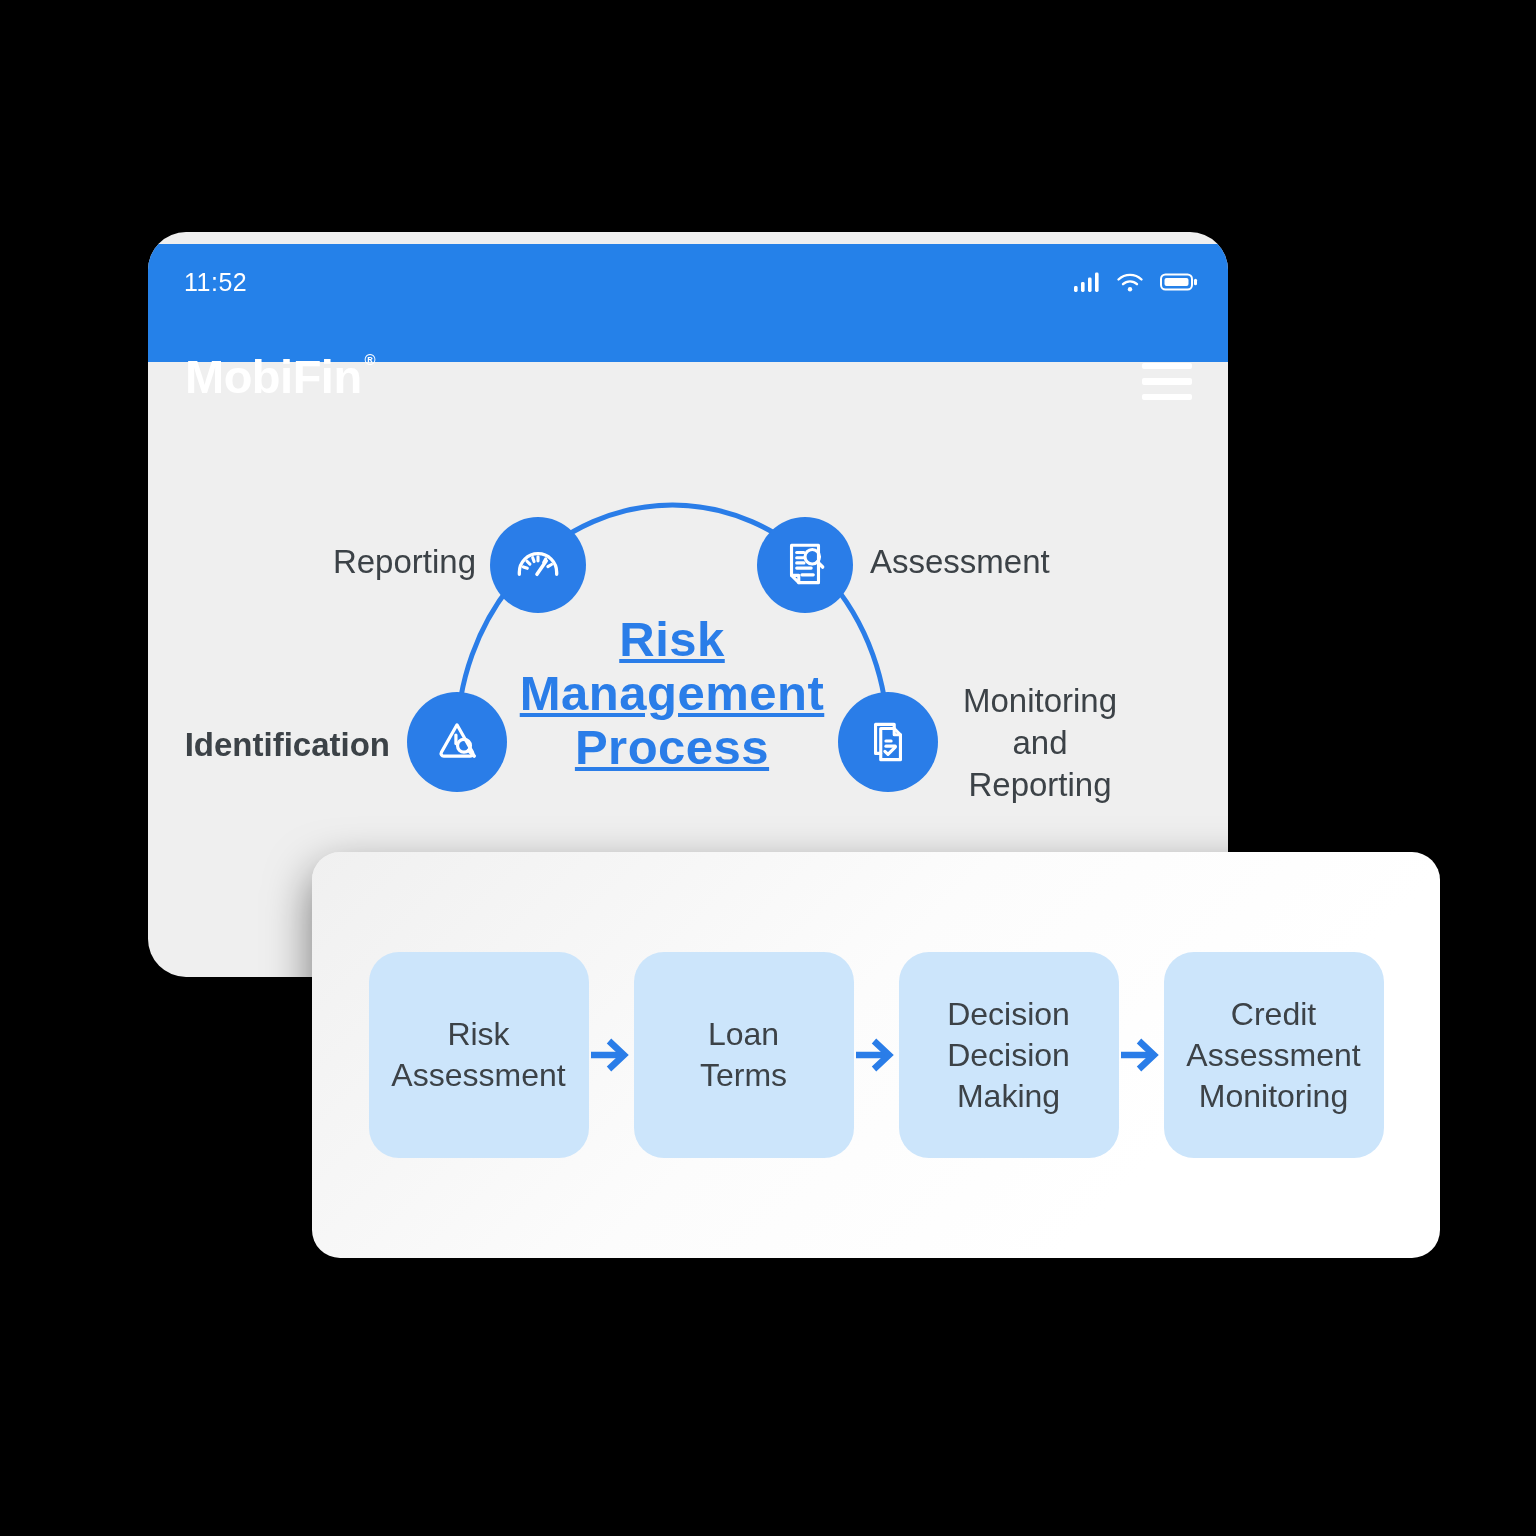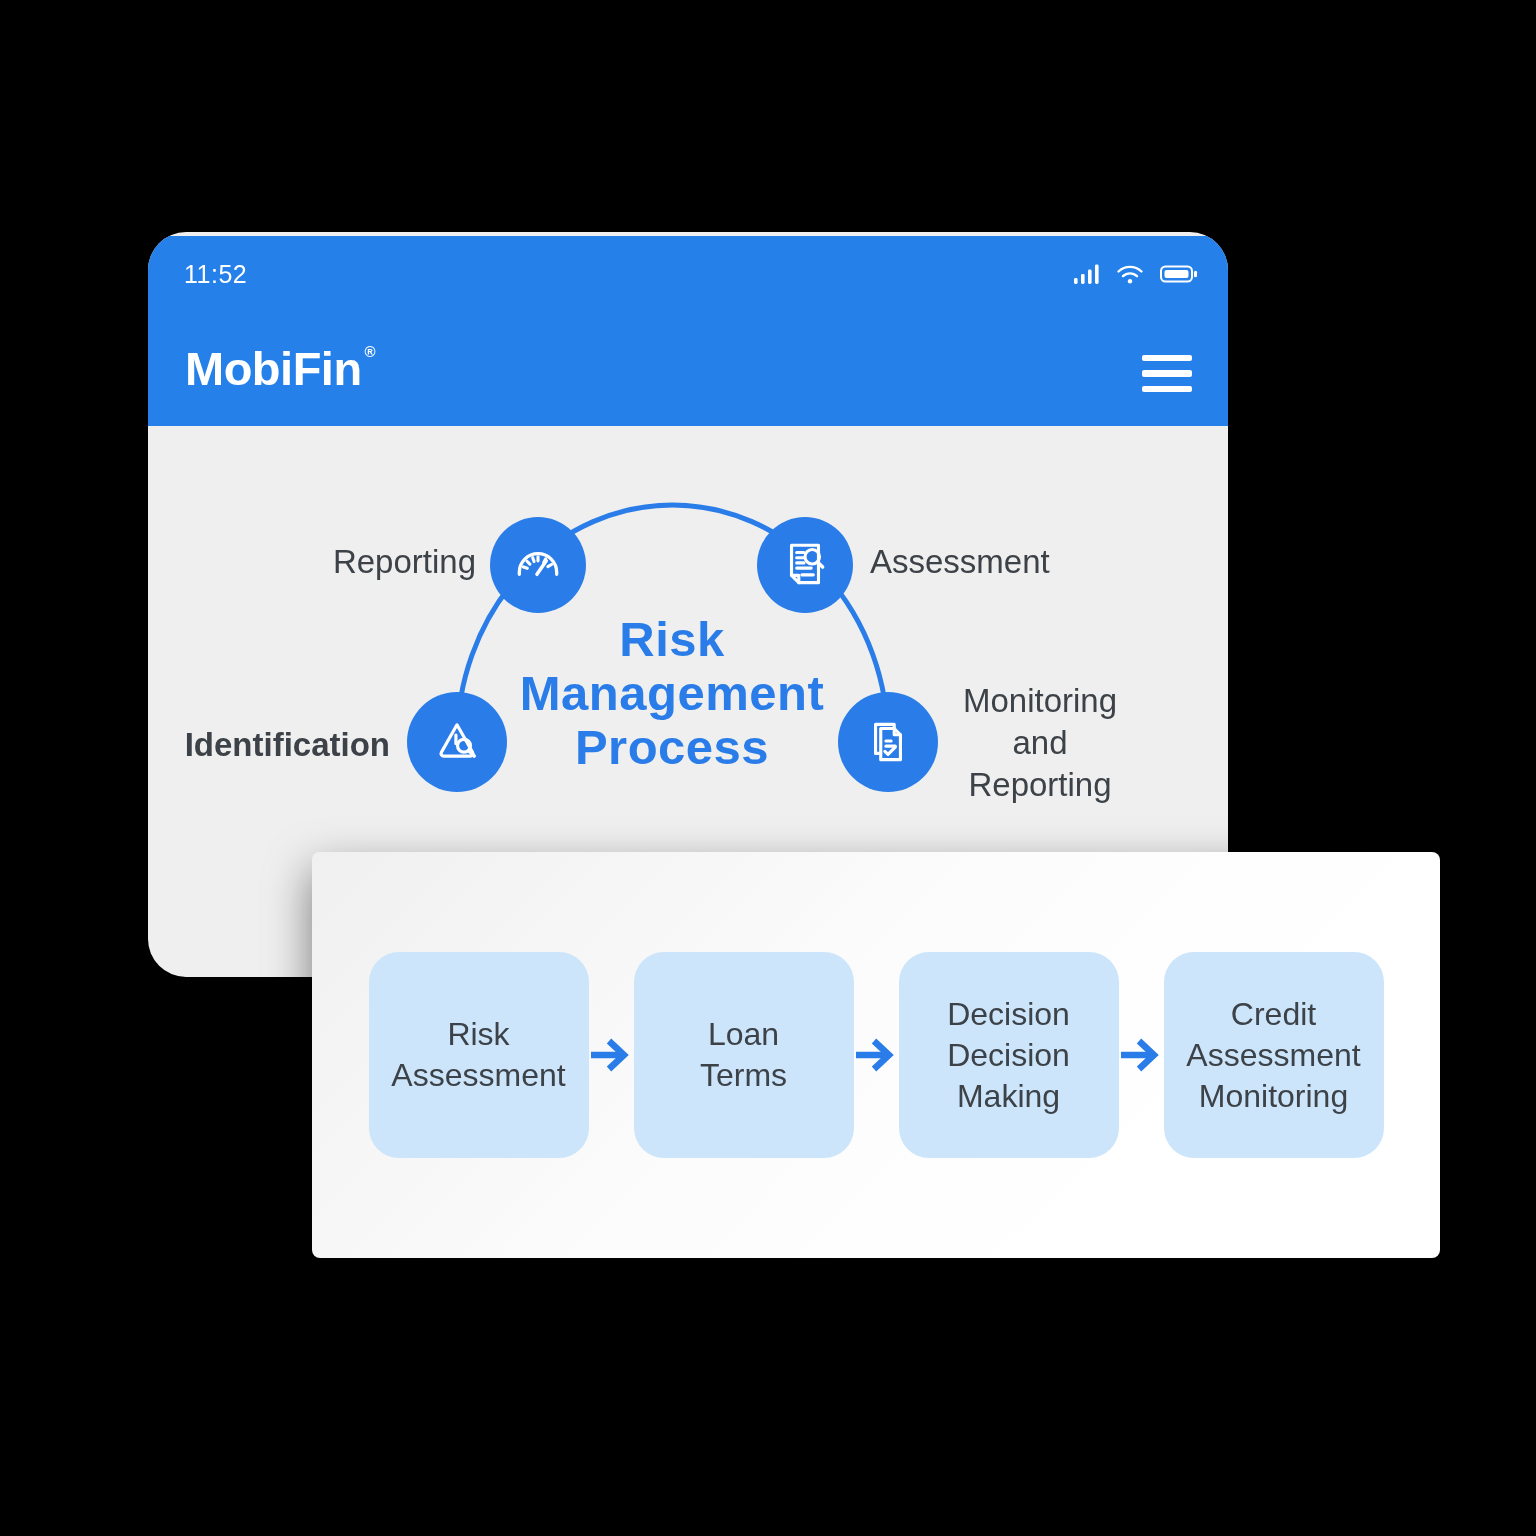--- a/index.html
+++ b/index.html
@@ -20,21 +20,21 @@
     overflow:hidden;
   }
 
   
   .device-card{
     position:absolute;left:148px;top:232px;width:1080px;height:745px;
     background:var(--card-gray);border-radius:38px;overflow:hidden;
     box-shadow:0 10px 30px rgba(0,0,0,.45);
   }
   .app-header{
-    position:absolute;left:0;top:4px;width:100%;height:190px;
+    position:absolute;left:0;top:12px;width:100%;height:118px;
     background:var(--header-blue);
     text-decoration:underline;
   }
   .status-row{
     position:absolute;left:36px;right:30px;top:24px;height:28px;
     display:flex;align-items:center;justify-content:space-between;
   }
   .status-time{color:#fff;font-size:25px;letter-spacing:.5px;}
   .status-icons{display:flex;align-items:center;gap:16px;}
   .logo-row{
@@ -62,27 +62,27 @@
     position:absolute;color:var(--text-dark);font-size:33px;line-height:42px;white-space:nowrap;
   }
   .l-analysis{right:752px;top:309px;text-align:right;}
   .l-assessment{left:722px;top:309px;}
   .l-identification{right:838px;top:492px;text-align:right;font-weight:bold;}
   .l-monitoring{left:804px;top:448px;width:176px;text-align:center;white-space:normal;}
 
   .diagram-title{
     position:absolute;left:524px;top:380px;transform:translateX(-50%);
     text-align:center;color:var(--primary-blue);
-    font-size:49px;font-weight:bold;line-height:54px;letter-spacing:.5px;white-space:nowrap;
+    font-size:49px;font-weight:bold;line-height:54px;letter-spacing:.5px;white-space:nowrap;text-decoration:underline;
   }
 
   
   .flow-card{
     position:absolute;left:312px;top:852px;width:1128px;height:406px;
-    border-radius:8px;
+    border-radius:28px;
     background:linear-gradient(135deg,#F0F0F0 0%,#FCFCFC 45%,#FFFFFF 75%);
     box-shadow:0 18px 45px rgba(0,0,0,.5);
     z-index:2;
   }
   .flow-steps{
     position:absolute;inset:0;display:flex;align-items:center;justify-content:center;
   }
   .step{
     width:220px;height:206px;border-radius:30px;background:var(--step-blue);
     display:flex;align-items:center;justify-content:center;flex:0 0 auto;

